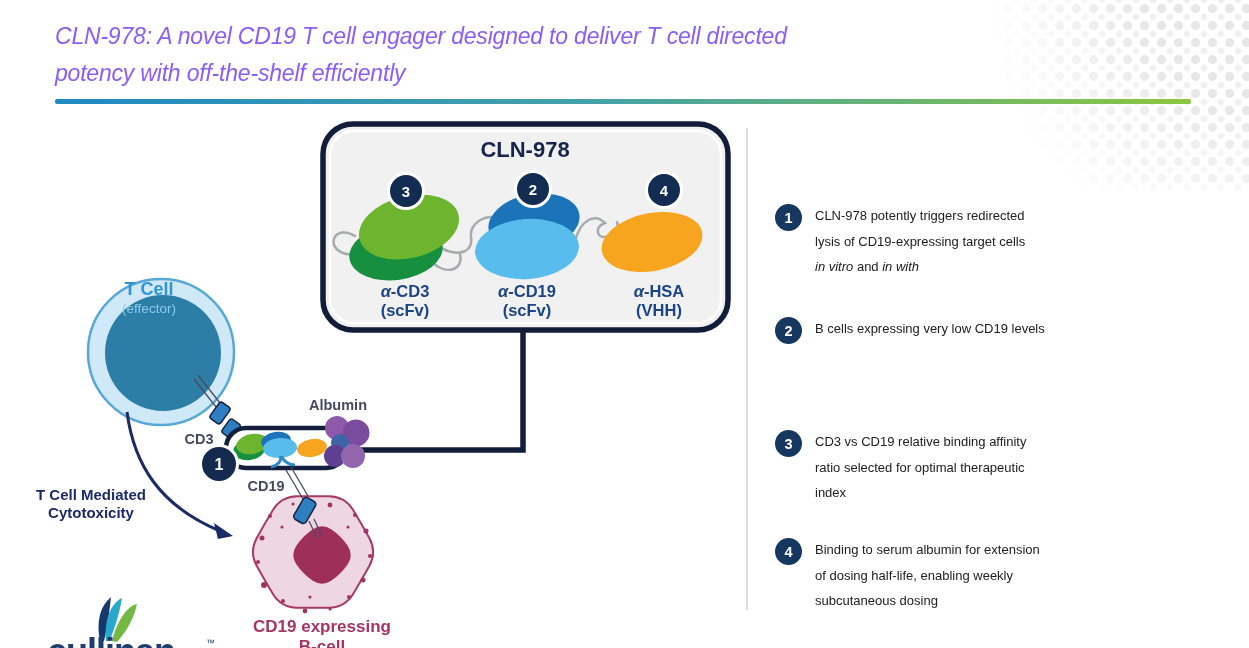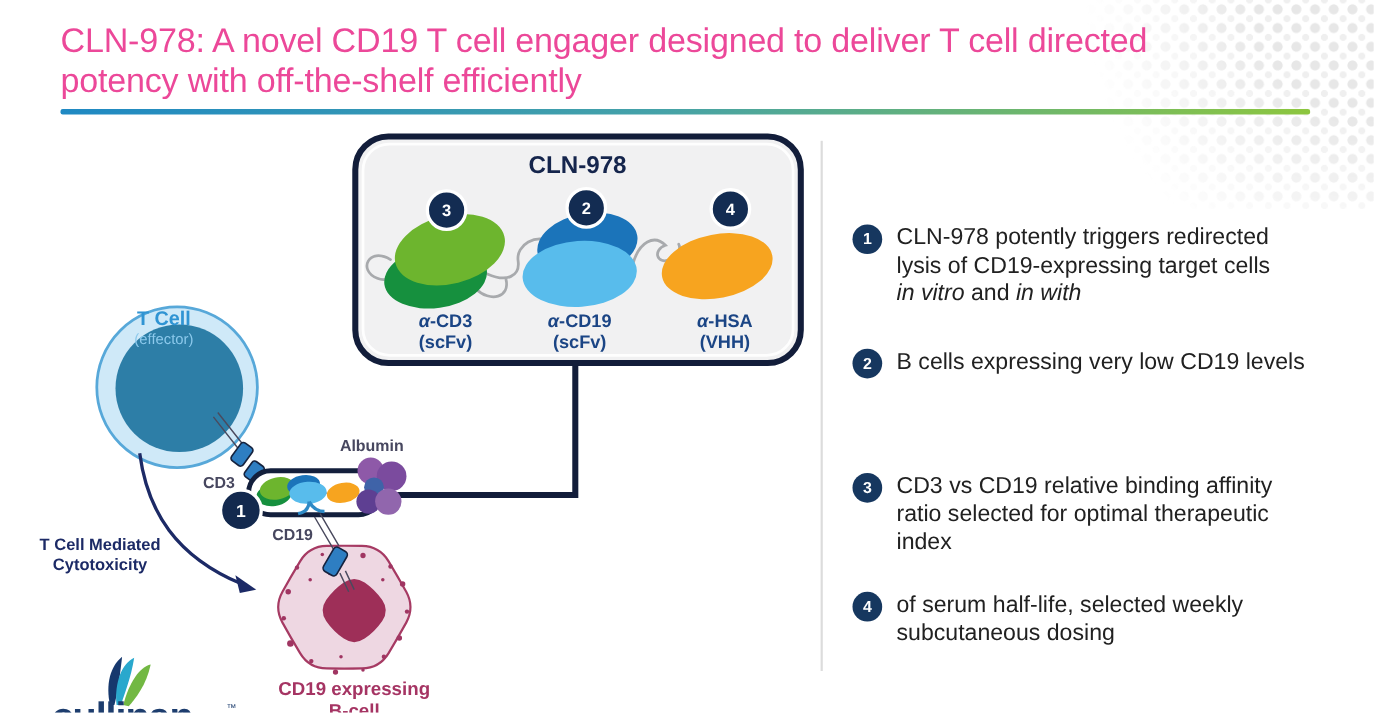--- a/index.html
+++ b/index.html
@@ -7,35 +7,35 @@
          font-family:"Liberation Sans",sans-serif;}
   
   .dots{position:absolute;top:0;right:0;width:300px;height:190px;z-index:0;
     background-image:
       radial-gradient(circle, #e7e7e7 4.2px, rgba(231,231,231,0) 4.9px),
       radial-gradient(circle, #efefef 2.9px, rgba(239,239,239,0) 3.5px);
     background-size:17px 17px,17px 17px;
     background-position:0 0,8.5px 8.5px;
     -webkit-mask-image:radial-gradient(circle at 100% 0%, #000 30%, transparent 74%);
     mask-image:radial-gradient(circle at 100% 0%, #000 30%, transparent 74%);}
-  .slide-title{position:absolute;left:55px;top:18px;z-index:1;font-size:31px;line-height:37px;
-    color:#ec4899;letter-spacing:-0.2px;}
+  .slide-title{position:absolute;left:55px;top:18px;z-index:1;font-size:23px;line-height:37px;
+    color:#8b5cf6;letter-spacing:-0.2px;font-style:italic;}
   .rule{position:absolute;left:55px;top:99px;width:1136px;height:5px;z-index:1;
     background:linear-gradient(90deg,#1f89c3 0%,#45a2a8 48%,#8dc63f 100%);border-radius:2px;}
   .divider{position:absolute;left:746px;top:128px;width:2px;height:482px;background:#dcdcdc;}
   
   .bullets{position:absolute;left:775px;top:0;width:470px;}
   .bullet{position:absolute;display:flex;gap:13px;align-items:flex-start;}
   .bullet:nth-child(1){top:203px}
   .bullet:nth-child(2){top:316px}
   .bullet:nth-child(3){top:429px}
   .bullet:nth-child(4){top:537px}
   .badge{flex:0 0 27px;width:27px;height:27px;border-radius:50%;background:#16375f;color:#fff;
     font-size:14.5px;font-weight:bold;display:flex;align-items:center;justify-content:center;margin-top:1px;}
-  .bullet-text{font-size:21px;line-height:25.5px;color:#212121;}
+  .bullet-text{font-size:13px;line-height:25.5px;color:#212121;}
   .bullet-text .line{white-space:nowrap;}
   .it{font-style:italic;}
   svg text{font-family:"Liberation Sans",sans-serif;}
 </style>
 </head>
 <body>
 
 <div class="slide">
 
   <div class="dots"></div>
@@ -218,18 +218,19 @@
         <div class="badge">3</div>
         <div class="bullet-text">
           <div class="line"><span>CD3 vs CD19 relative binding affinity</span></div>
           <div class="line"><span>ratio selected for optimal therapeutic</span></div>
           <div class="line"><span>index</span></div>
         </div>
       </div>
       <div class="bullet">
         <div class="badge">4</div>
         <div class="bullet-text">
-          <div class="line"><span>of serum half-life, selected weekly</span></div>
+          <div class="line"><span>Binding to serum albumin for extension</span></div>
+          <div class="line"><span>of dosing half-life, enabling weekly</span></div>
           <div class="line"><span>subcutaneous dosing</span></div>
         </div>
       </div>
     </div>
 </div>
 
 </body></html>

